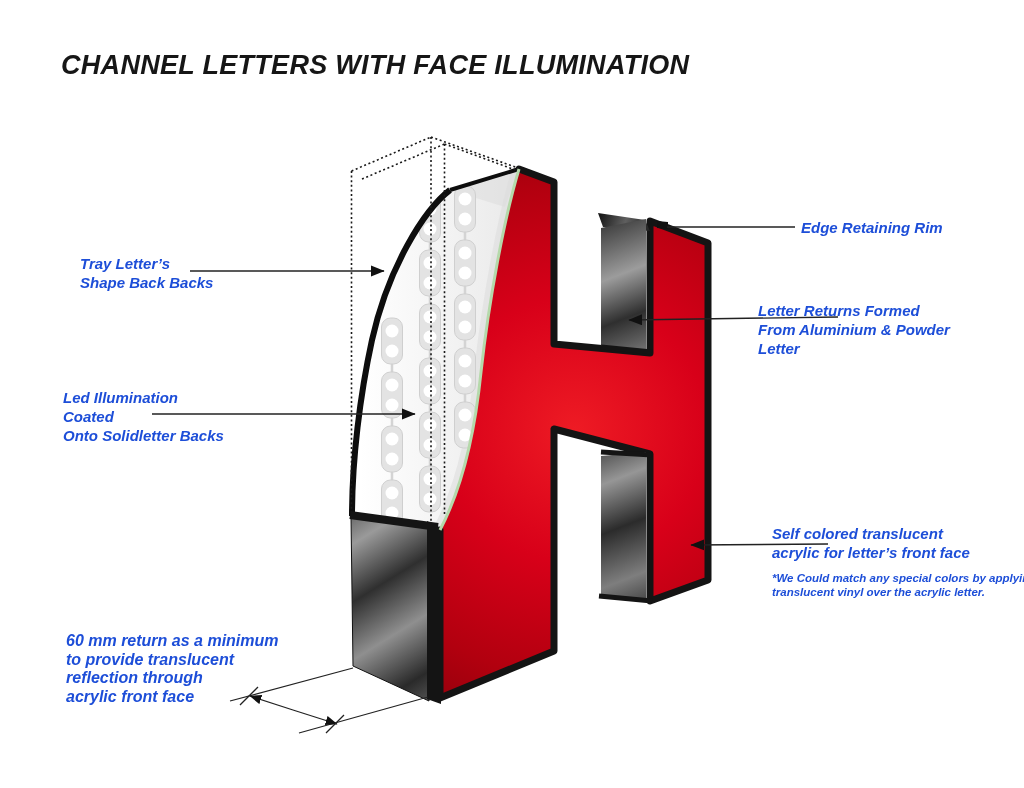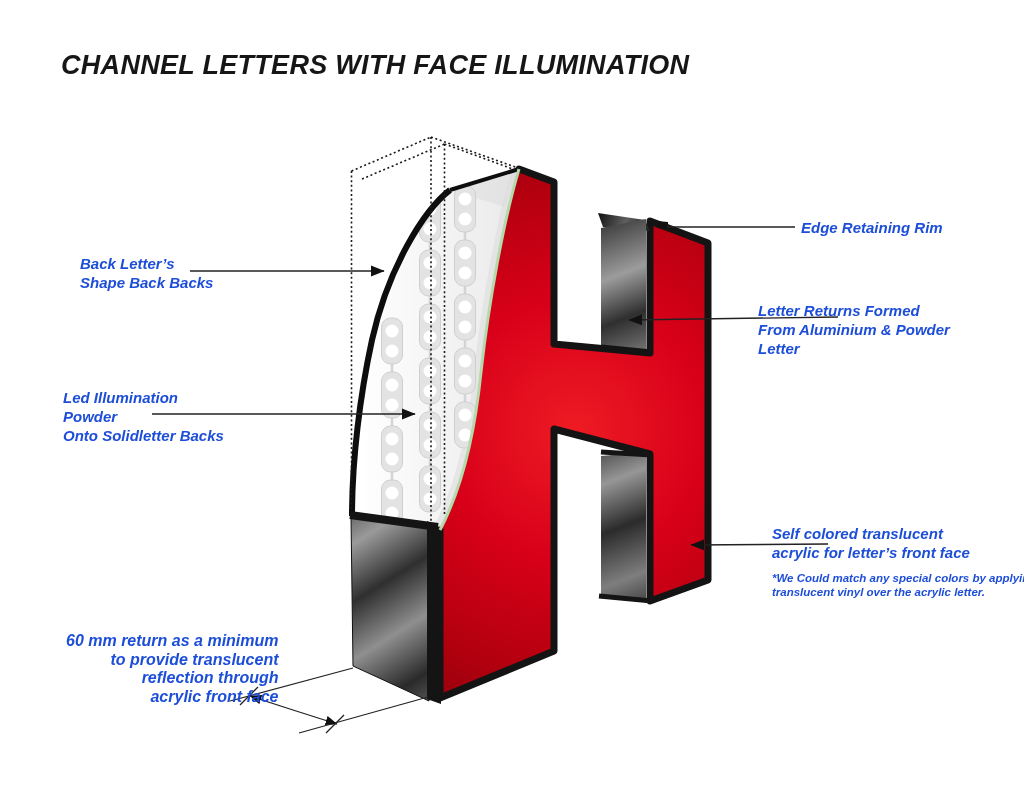--- a/index.html
+++ b/index.html
@@ -5,21 +5,21 @@
   html,body{margin:0;padding:0;background:#fff;}
   #page{position:relative;width:1024px;height:776px;background:#fff;overflow:hidden;
         font-family:"Liberation Sans",sans-serif;}
   .accent-bar{position:absolute;left:36px;top:42px;width:16px;height:44px;
 (cont)        background:linear-gradient(180deg,#7a0008 0%,#d40015 40%,#ee101f 55%,#a00010 80%,#5c0006 100%);}
   .page-title{position:absolute;left:61px;top:50px;
         font:italic 700 27px/30px "Liberation Sans",sans-serif;color:#161616;letter-spacing:.3px;}
   .label{position:absolute;font:italic 700 15px/19px "Liberation Sans",sans-serif;
         color:#1d4ed8;white-space:nowrap;}
   .label.small{font:italic 700 11.5px/13.5px "Liberation Sans",sans-serif;}
-  .label.big{font:italic 700 16px/18.5px "Liberation Sans",sans-serif;text-align:right;}
+  .label.big{font:italic 700 16px/18.5px "Liberation Sans",sans-serif;}
   svg{position:absolute;left:0;top:0;}
 </style>
 </head>
 <body>
 
 <div id="page">
 
   <div class="accent-bar"></div>
   <div class="page-title">CHANNEL LETTERS WITH FACE ILLUMINATION</div>
 
@@ -181,27 +181,27 @@
     <g stroke="#222" stroke-width="1.2" fill="none">
       <line x1="353" y1="668" x2="230" y2="701"></line>
       <line x1="428" y1="697" x2="299" y2="733"></line>
       <line x1="293" y1="710" x2="250" y2="696" marker-end="url(#arr)"></line>
       <line x1="293" y1="710" x2="337" y2="724" marker-end="url(#arr)"></line>
       <path d="M240,705 L258,687 M326,733 L344,715" stroke-width="1.3"></path>
     </g>
   </svg>
 
   <div class="label" style="left:80px;top:254px;">
-    <div>Back Letter’s</div>
+    <div>Tray Letter’s</div>
     <div>Shape Back Backs</div>
   </div>
 
   <div class="label" style="left:63px;top:388px;">
     <div>Led Illumination</div>
-    <div>Powder</div>
+    <div>Coated</div>
     <div>Onto Solidletter Backs</div>
   </div>
 
   <div class="label" style="left:801px;top:218px;">
     <div>Edge Retaining Rim</div>
   </div>
 
   <div class="label" style="left:758px;top:301px;">
     <div>Letter Returns Formed</div>
     <div>From Aluminium &amp; Powder</div>

